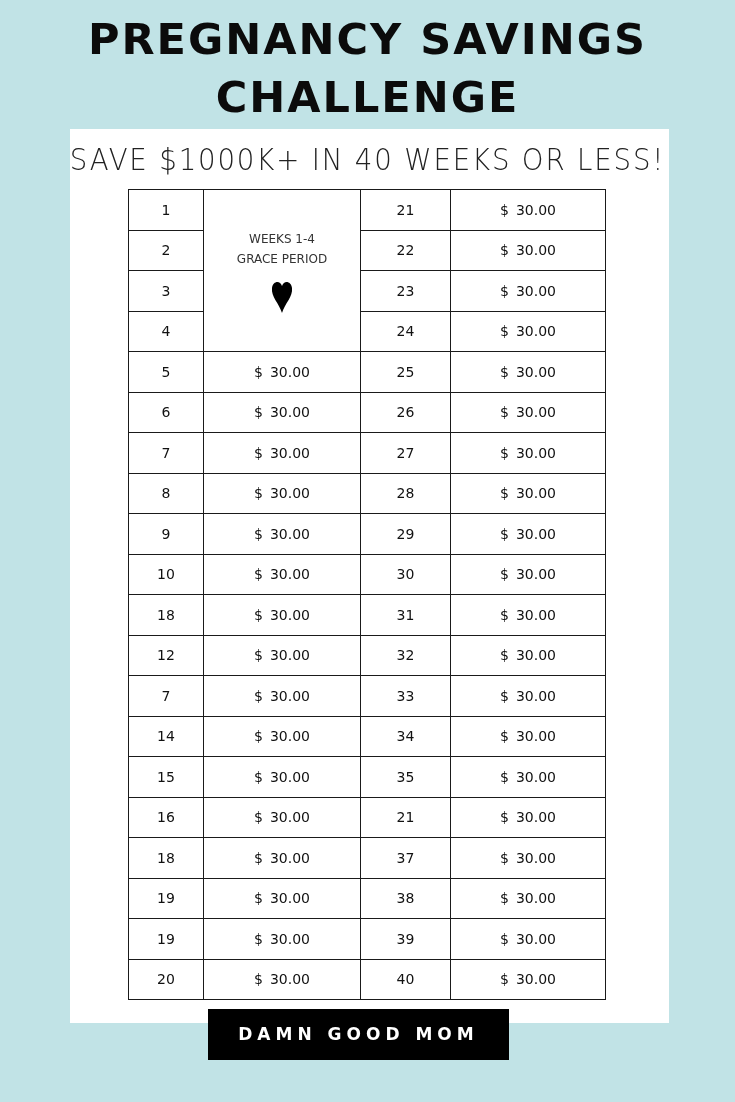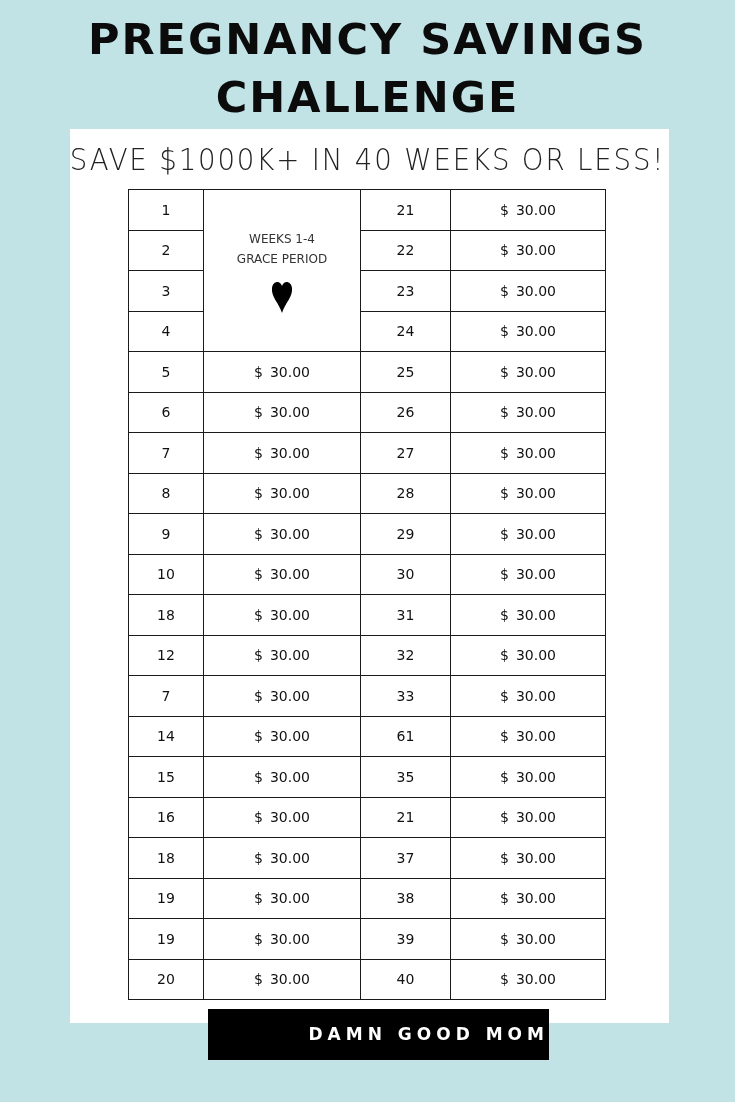--- a/index.html
+++ b/index.html
@@ -9,21 +9,21 @@
   .subtitle { position:absolute; left:0; top:142px; width:735px; text-align:center; font-family:"DejaVu Sans", sans-serif; font-weight:200; font-size:30px; letter-spacing:2px; color:#222; transform:scaleX(0.92); transform-origin:center; }
   table { position:absolute; left:128px; top:189px; border-collapse:collapse; table-layout:fixed; }
   td { border:1.5px solid #1a1a1a; height:39.5px; padding:0; text-align:center; font-family:"DejaVu Sans", sans-serif; font-size:14px; color:#111; }
   td.w { width:74px; }
   td.a { width:156px; }
   td.w2 { width:89px; }
   td.a2 { width:154px; }
   .amt span.d { margin-right:7px; }
   .grace { font-size:12px; color:#333; line-height:20px; }
   .heart { display:block; margin:10px auto 0; width:22px; }
-  .brand { position:absolute; left:208px; top:1009px; width:341px; height:51px; background:#000; color:#fff; text-align:right; line-height:51px; font-family:"DejaVu Sans", sans-serif; font-weight:bold; font-size:17px; letter-spacing:5px; }
+  .brand { position:absolute; left:208px; top:1009px; width:301px; height:51px; background:#000; color:#fff; text-align:center; line-height:51px; font-family:"DejaVu Sans", sans-serif; font-weight:bold; font-size:17px; letter-spacing:5px; }
 </style>
 </head>
 <body>
 
 <div class="title">
   <div>PREGNANCY SAVINGS</div>
   <div>CHALLENGE</div>
 </div>
 
 <div class="card"></div>
@@ -108,21 +108,21 @@
       </tr>
       <tr>
         <td class="w">7</td>
         <td class="a amt"><span class="d">$</span><span>30.00</span></td>
         <td class="w2">33</td>
         <td class="a2 amt"><span class="d">$</span><span>30.00</span></td>
       </tr>
       <tr>
         <td class="w">14</td>
         <td class="a amt"><span class="d">$</span><span>30.00</span></td>
-        <td class="w2">61</td>
+        <td class="w2">34</td>
         <td class="a2 amt"><span class="d">$</span><span>30.00</span></td>
       </tr>
       <tr>
         <td class="w">15</td>
         <td class="a amt"><span class="d">$</span><span>30.00</span></td>
         <td class="w2">35</td>
         <td class="a2 amt"><span class="d">$</span><span>30.00</span></td>
       </tr>
       <tr>
         <td class="w">16</td>

